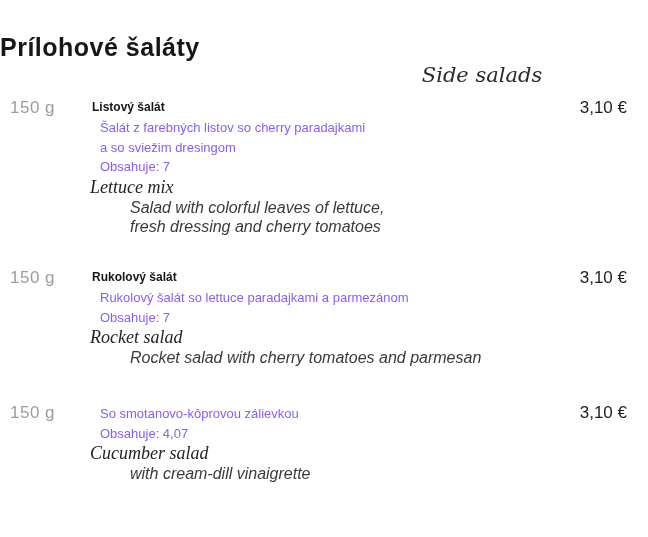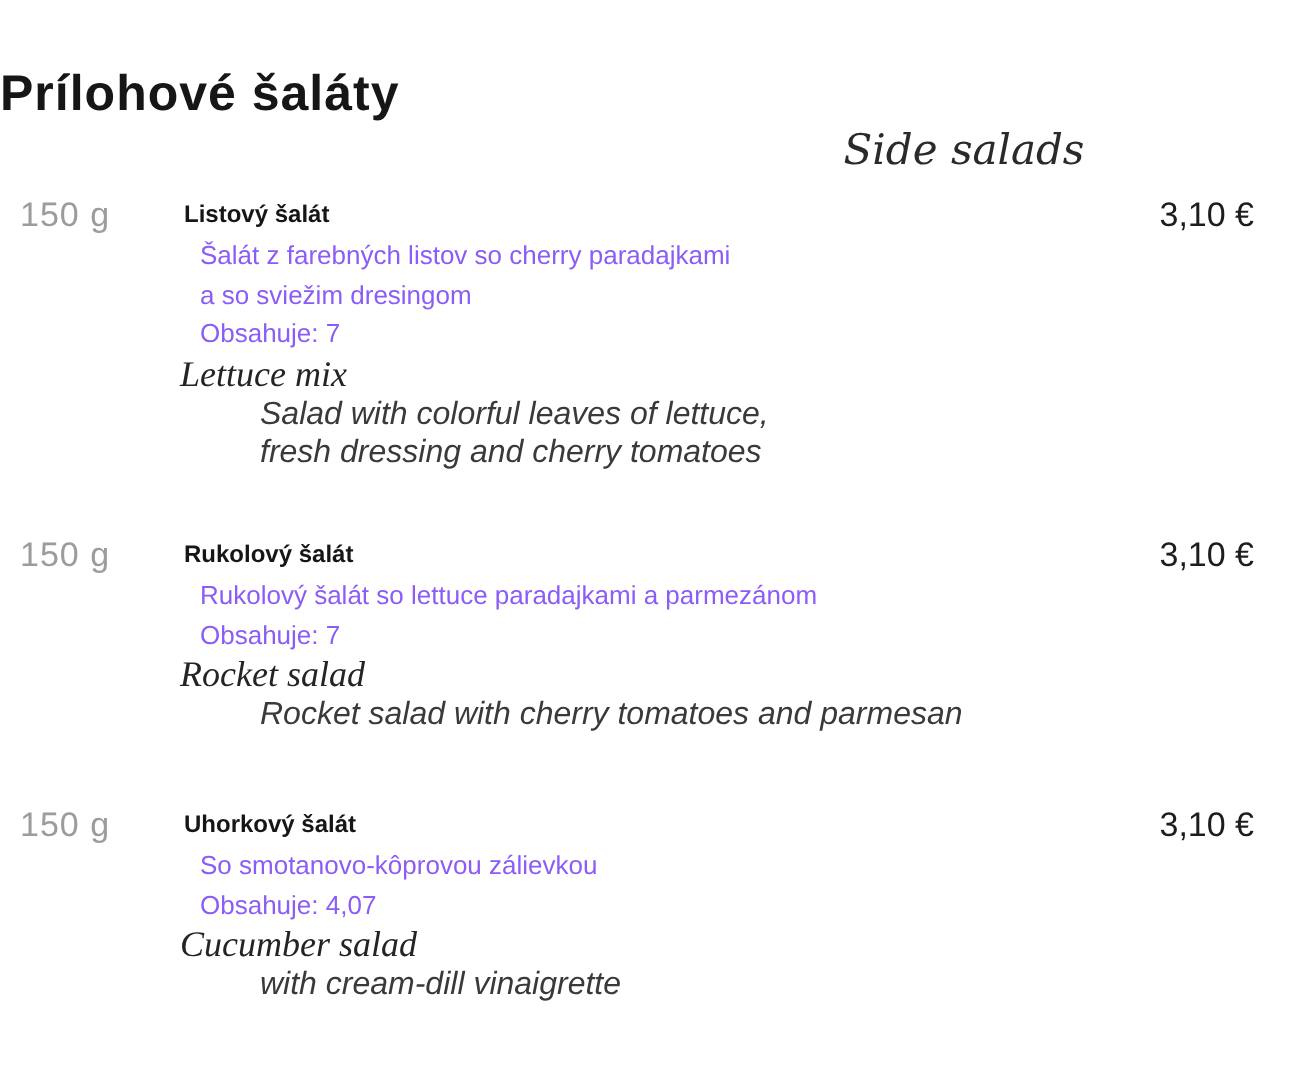--- a/index.html
+++ b/index.html
@@ -127,21 +127,20 @@
       <div class="allergen-line">Obsahuje: 7</div>
       <div class="name-en">Rocket salad</div>
       <div class="desc-en-line">Rocket salad with cherry tomatoes and parmesan</div>
     </div>
   </div>
 
   <div class="menu-item item-3">
     <div class="item-weight">150 g</div>
     <div class="item-price">3,10 €</div>
     <div class="item-content">
-      <div class="item-name">Uhorkový šalát</div>
       <div class="desc-line">So smotanovo-kôprovou zálievkou</div>
       <div class="allergen-line">Obsahuje: 4,07</div>
       <div class="name-en">Cucumber salad</div>
       <div class="desc-en-line">with cream-dill vinaigrette</div>
     </div>
   </div>
 
 </div>
 
 </body></html>

